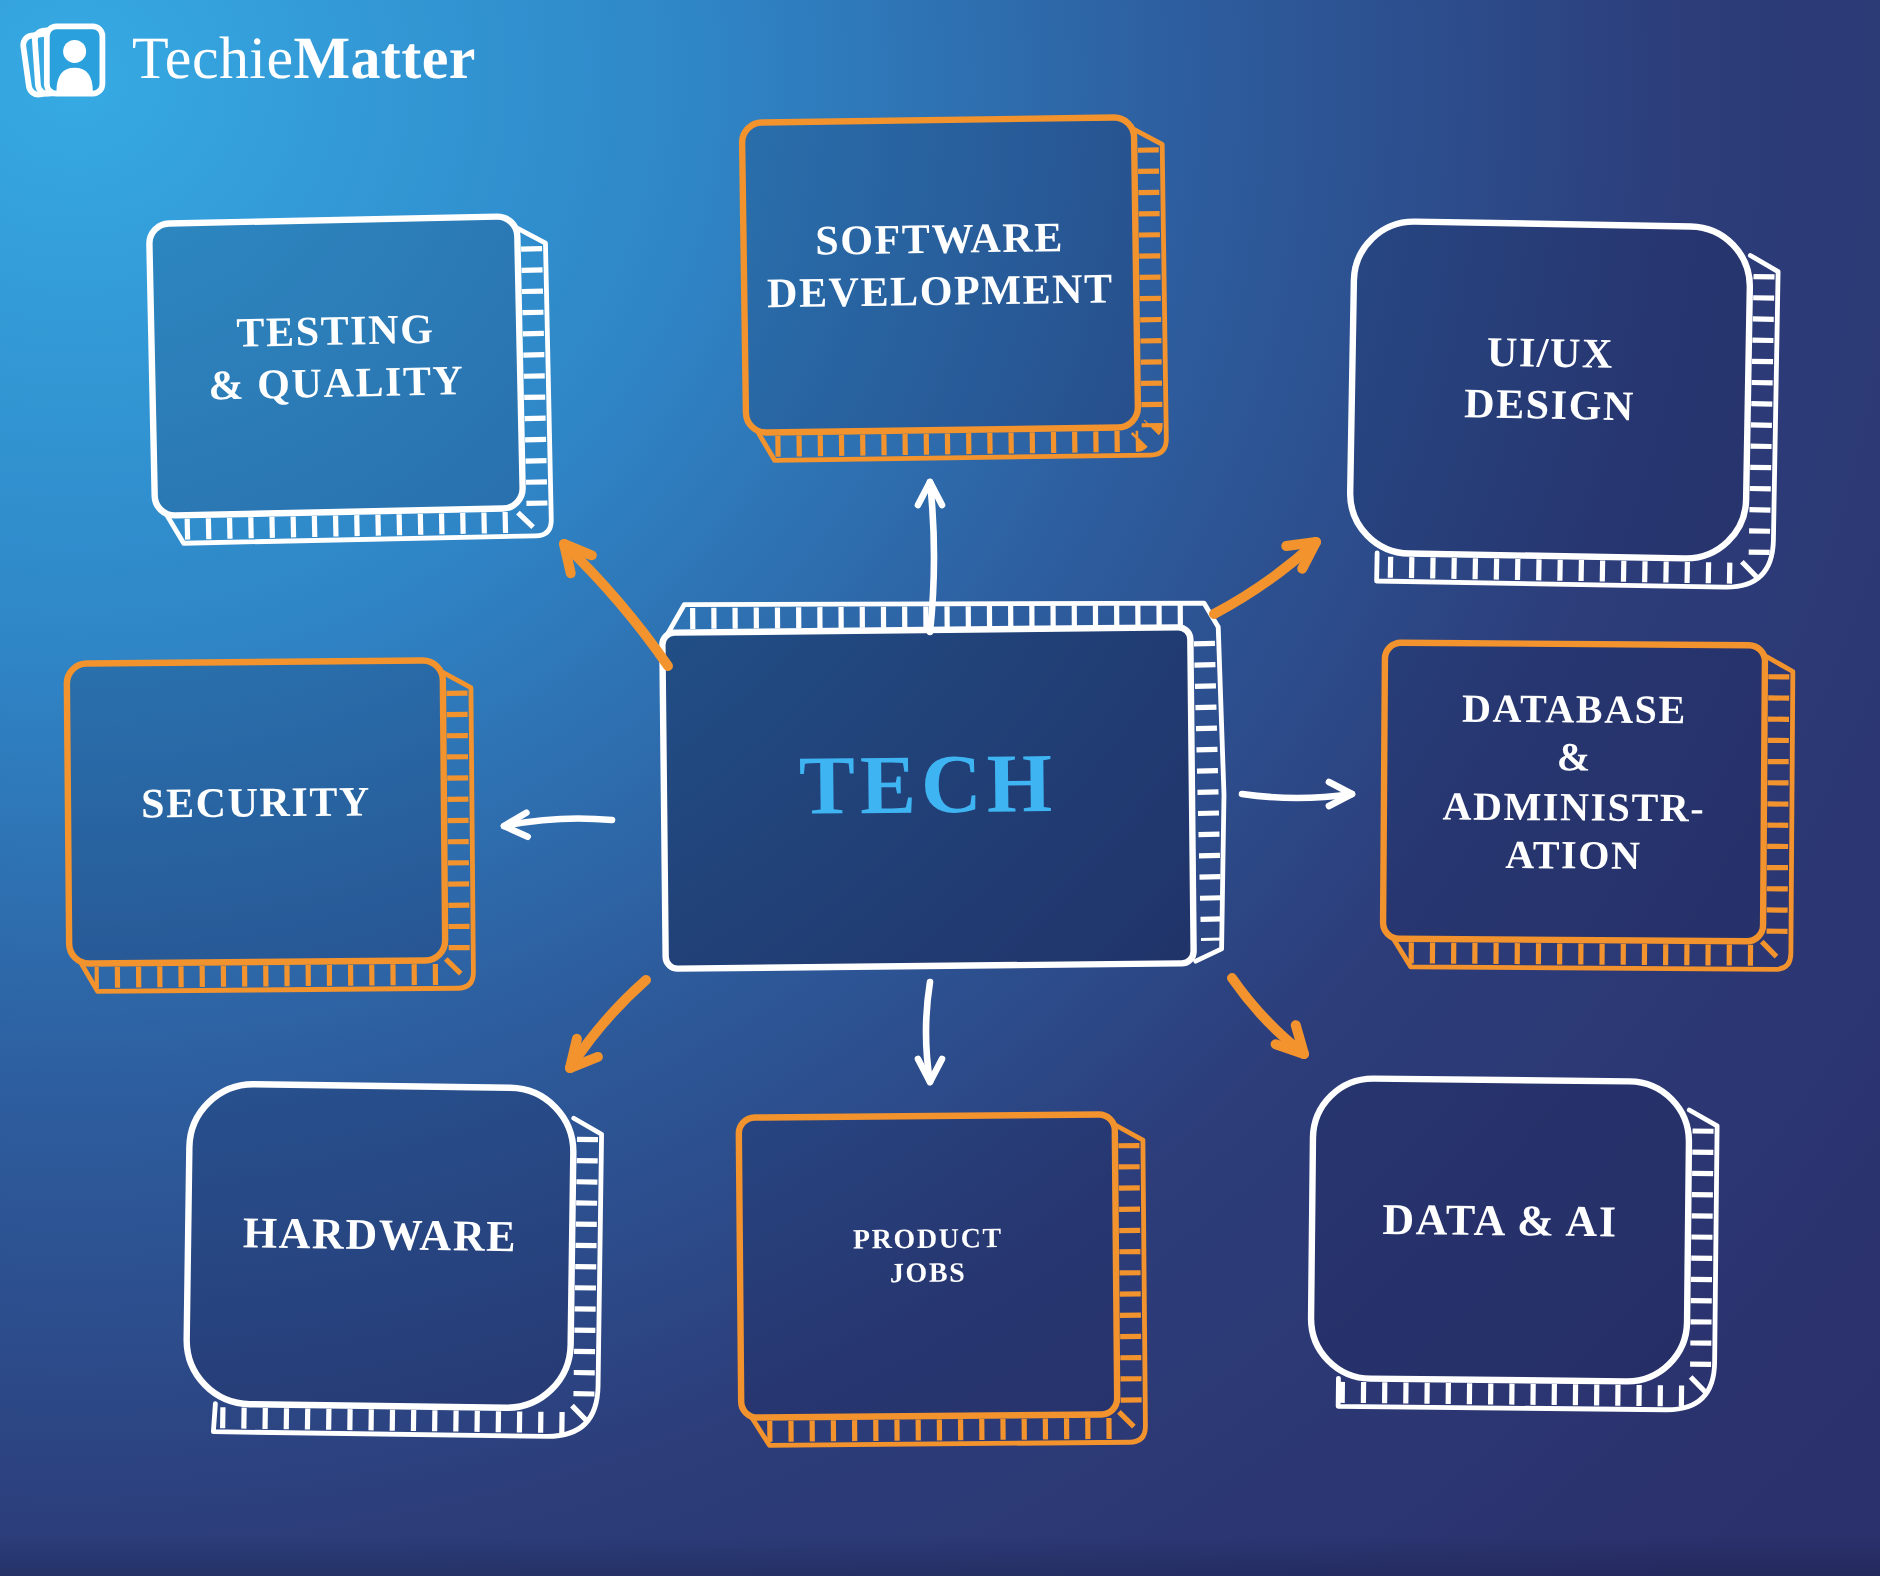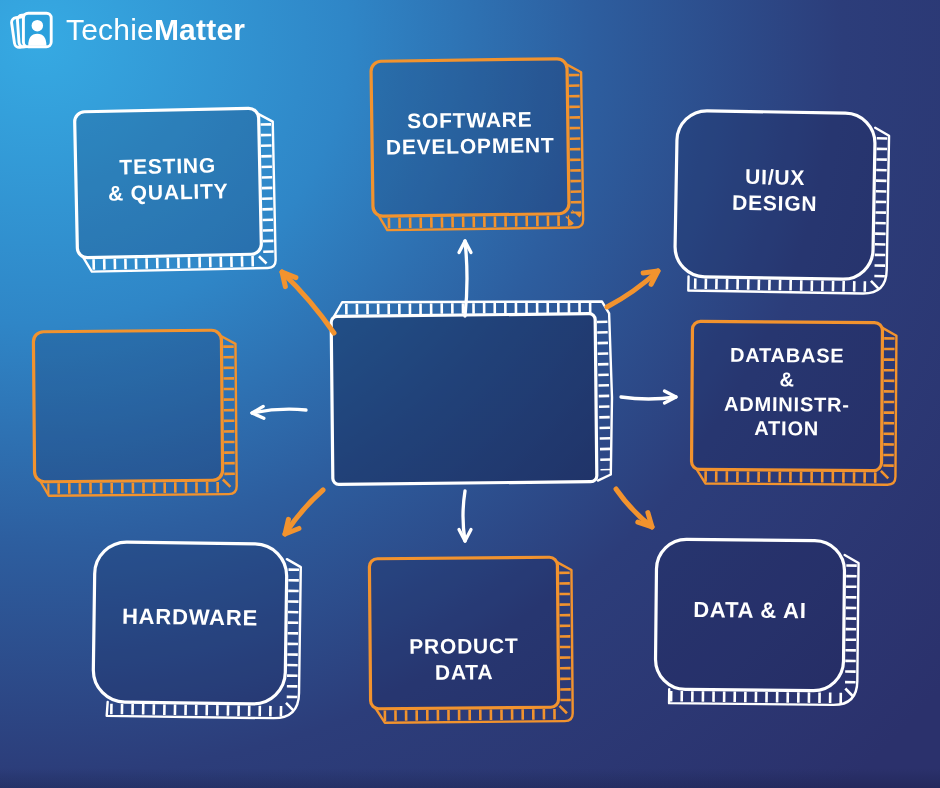--- a/index.html
+++ b/index.html
@@ -1,18 +1,18 @@
 <!DOCTYPE html>
 <html><head>
 <meta charset="utf-8">
 <style>
   html,body{margin:0;padding:0;background:#2b316c;}
   .stage{
     position:relative;width:940px;height:788px;overflow:hidden;
-    font-family:Liberation Sans, sans-serif;
+    font-family:Liberation Serif, serif;
     background:radial-gradient(1150px 1050px at 4% 5%,
       #36aae3 0%, #2f86c7 27%, #2d5e9f 48%, #2c3d7a 70%, #2b316c 100%);
   }
   .stage::after{
     content:"";position:absolute;left:0;right:0;bottom:0;height:20px;
     background:linear-gradient(to bottom,rgba(10,14,40,0),rgba(10,14,40,0.22));
     pointer-events:none;
   }
   #diagram-svg{position:absolute;left:0;top:0;}
   #labels{position:absolute;left:0;top:0;width:100%;height:100%;}
@@ -119,45 +119,47 @@
         <path d="M 458.9968707179607 529.4690660038693 L 465 541 L 471.00312928203925 529.4690660038693"></path>
       </g>
       <g stroke="#F2932E" fill="none" stroke-linecap="round" stroke-linejoin="round" stroke-width="5">
         <path d="M 616 489 Q 631.0961892643767 510.75097859164316 652 527"></path>
         <path d="M 637.8211623591752 522.1050471753927 L 652 527 L 647.87805731486 512.5774624805334"></path>
       </g>
     </svg>
 
   <div id="labels">
       <div class="node-label center-label" style="left: 464px; top: 393.96px; font-size: 42px; transform: translate(-50%, -50%) rotate(-0.6deg);">
+        <span class="lbl-line">TECH</span>
       </div>
       <div class="node-label" style="left: 168px; top: 178.62px; font-size: 21px; transform: translate(-50%, -50%) rotate(-1.2deg);">
         <span class="lbl-line">TESTING</span>
         <span class="lbl-line">&amp; QUALITY</span>
       </div>
       <div class="node-label" style="left: 470px; top: 132.85px; font-size: 21px; transform: translate(-50%, -50%) rotate(-0.8deg);">
         <span class="lbl-line">SOFTWARE</span>
         <span class="lbl-line">DEVELOPMENT</span>
       </div>
       <div class="node-label" style="left: 775px; top: 190.02px; font-size: 21px; transform: translate(-50%, -50%) rotate(1deg);">
         <span class="lbl-line">UI/UX</span>
         <span class="lbl-line">DESIGN</span>
       </div>
       <div class="node-label" style="left: 128px; top: 401.5px; font-size: 21px; transform: translate(-50%, -50%) rotate(-0.5deg);">
+        <span class="lbl-line">SECURITY</span>
       </div>
       <div class="node-label" style="left: 787px; top: 391.56px; font-size: 20px; transform: translate(-50%, -50%) rotate(0.4deg);">
         <span class="lbl-line">DATABASE</span>
         <span class="lbl-line">&amp;</span>
         <span class="lbl-line">ADMINISTR-</span>
         <span class="lbl-line">ATION</span>
       </div>
       <div class="node-label" style="left: 190px; top: 618.2px; font-size: 22px; transform: translate(-50%, -50%) rotate(0.8deg);">
         <span class="lbl-line">HARDWARE</span>
       </div>
-      <div class="node-label" style="left: 464px; top: 628.5px; font-size: 21px; transform: translate(-50%, -50%) rotate(-0.5deg); margin-top: 30px;">
+      <div class="node-label" style="left: 464px; top: 628.5px; font-size: 14px; transform: translate(-50%, -50%) rotate(-0.5deg);">
         <span class="lbl-line">PRODUCT</span>
-        <span class="lbl-line">DATA</span>
+        <span class="lbl-line">JOBS</span>
       </div>
       <div class="node-label" style="left: 750px; top: 610.5px; font-size: 22px; transform: translate(-50%, -50%) rotate(0.6deg);">
         <span class="lbl-line">DATA &amp; AI</span>
       </div>
     </div>
 </div>
 
 </body></html>

